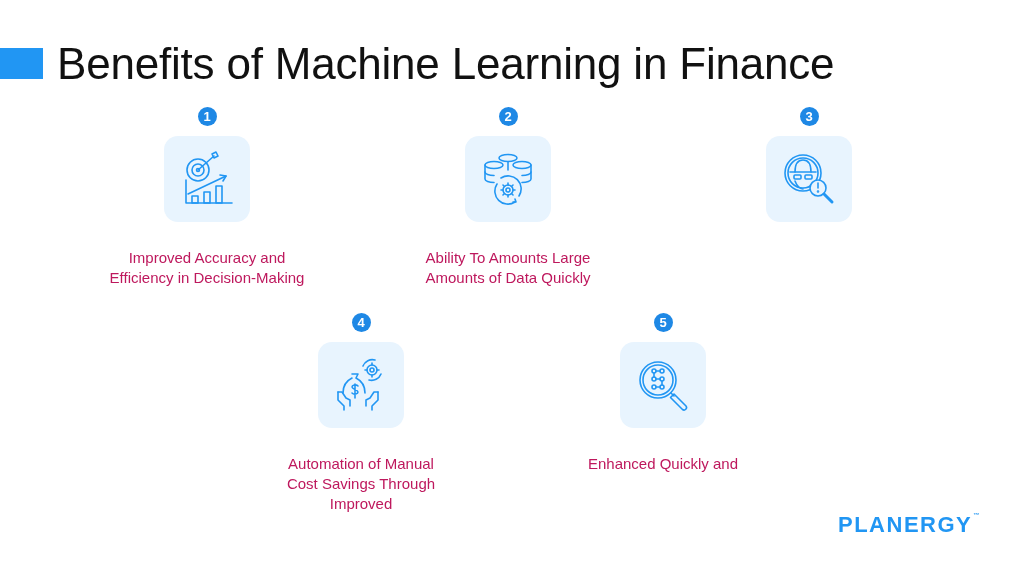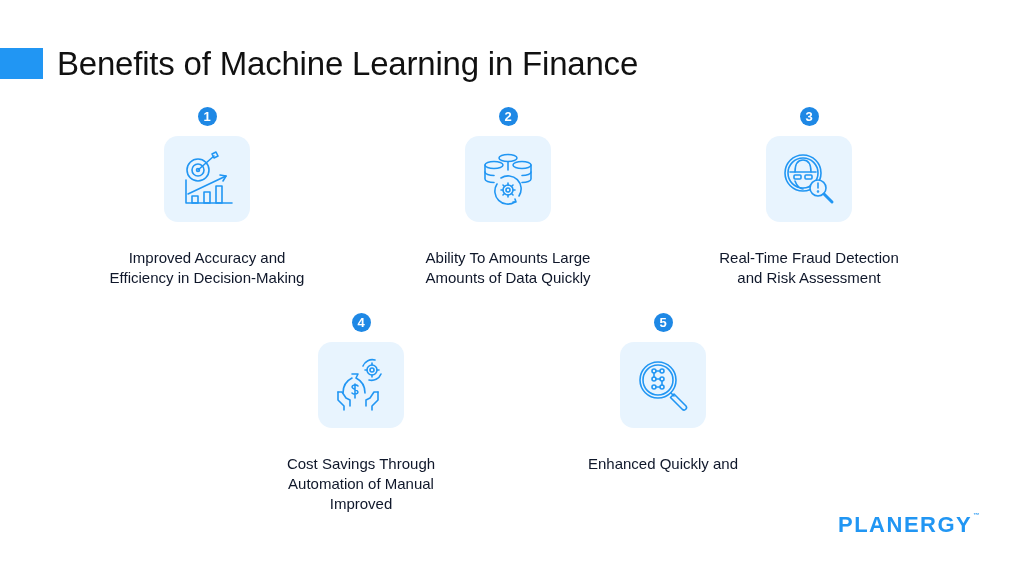--- a/index.html
+++ b/index.html
@@ -1,26 +1,26 @@
 <!DOCTYPE html>
 <html><head>
 <meta charset="utf-8">
 <style>
   html, body { margin:0; padding:0; background:#ffffff; }
   body { width:1024px; height:582px; position:relative; overflow:hidden;
          font-family:"Liberation Sans","DejaVu Sans",sans-serif; color:#1a1a1a; }
   .accent-bar { position:absolute; left:0; top:48px; width:43px; height:31px; background:#2196f3; }
-  .title { position:absolute; left:57px; top:43px; font-size:33px; font-weight:500; color:#111; letter-spacing:-0.2px; margin:0; line-height:42px; }
+  .title { position:absolute; left:57px; top:43px; font-size:44px; font-weight:500; color:#111; letter-spacing:-0.2px; margin:0; line-height:42px; }
   .item { position:absolute; width:300px; text-align:center; }
   .badge { width:19px; height:19px; border-radius:50%; background:#1e88e5; color:#fff;
            font-size:13px; font-weight:700; line-height:19px; text-align:center; margin:0 auto; }
   .tile { width:86px; height:86px; border-radius:14px; background:#e8f4fe; margin:10px auto 0;
           display:flex; align-items:center; justify-content:center; }
   .tile svg { width:62px; height:62px; }
-  .label { margin-top:26px; font-size:15px; font-weight:500; line-height:20px; color:#0f172a; }
+  .label { margin-top:26px; font-size:15px; font-weight:500; line-height:20px; color:#be185d; }
   .logo { position:absolute; left:838px; top:512px; font-size:22px; font-weight:700; color:#2196f3; letter-spacing:1.5px; }
   .logo .tm { font-size:6px; vertical-align:top; letter-spacing:0; margin-left:1px; color:#2196f3; }
 </style>
 </head>
 <body>
 
 <div class="accent-bar"></div>
 <h1 class="title">Benefits of Machine Learning in Finance</h1>
 
 <div class="item" style="left:57px; top:107px;">
@@ -82,24 +82,20 @@
         <path d="M17 24 c0 -8 3 -12 8 -12 s8 4 8 12"></path>
       <rect x="16" y="27" width="7" height="4" rx="1"></rect>
         <rect x="27" y="27" width="7" height="4" rx="1"></rect>
       <path d="M17 33 c2 6 6 8 8 8"></path>
       <circle cx="40" cy="40" r="8" fill="#e8f4fe"></circle>
       <path d="M40 35 v5"></path>
         <circle cx="40" cy="43.5" r="0.5"></circle>
       <path d="M46 46 l8 8" stroke-width="3"></path>
     </svg>
   </div>
-  <div class="label">
-    <div>Real-Time Fraud Detection</div>
-    <div>and Risk Assessment</div>
-  </div>
 </div>
 
 <div class="item" style="left:211px; top:313px;">
   <div class="badge">4</div>
   <div class="tile">
     <svg viewBox="0 0 62 62" fill="none" stroke="#2196f3" stroke-width="1.6" stroke-linecap="round" stroke-linejoin="round">
       <circle cx="42" cy="16" r="5"></circle>
         <circle cx="42" cy="16" r="2"></circle>
       <path d="M42 9 v2 M42 21 v2 M35 16 h2 M47 16 h2"></path>
       <path d="M33 12 a10 10 0 0 1 12 -6"></path>
@@ -107,22 +103,22 @@
       <path d="M22 20 h6 l-2 4 c6 3 9 9 9 15"></path>
       <path d="M22 24 c-6 3 -9 9 -9 15"></path>
       <path d="M25 30 v14 M28 32 c-2 -2 -6 -1 -6 1 s6 3 6 5 s-4 3 -6 1"></path>
       <path d="M8 38 v8 l6 6 v4"></path>
         <path d="M8 38 l4 0 l4 6 l4 2 v6"></path>
       <path d="M48 38 v8 l-6 6 v4"></path>
         <path d="M48 38 l-4 0 l-4 6 l-4 2 v6"></path>
     </svg>
   </div>
   <div class="label">
+    <div>Automation of Manual</div>
     <div>Cost Savings Through</div>
-    <div>Automation of Manual</div>
     <div>Improved</div>
   </div>
 </div>
 
 <div class="item" style="left:513px; top:313px;">
   <div class="badge">5</div>
   <div class="tile">
     <svg viewBox="0 0 62 62" fill="none" stroke="#2196f3" stroke-width="1.6" stroke-linecap="round" stroke-linejoin="round">
       <circle cx="26" cy="26" r="18"></circle>
         <circle cx="26" cy="26" r="15"></circle>

